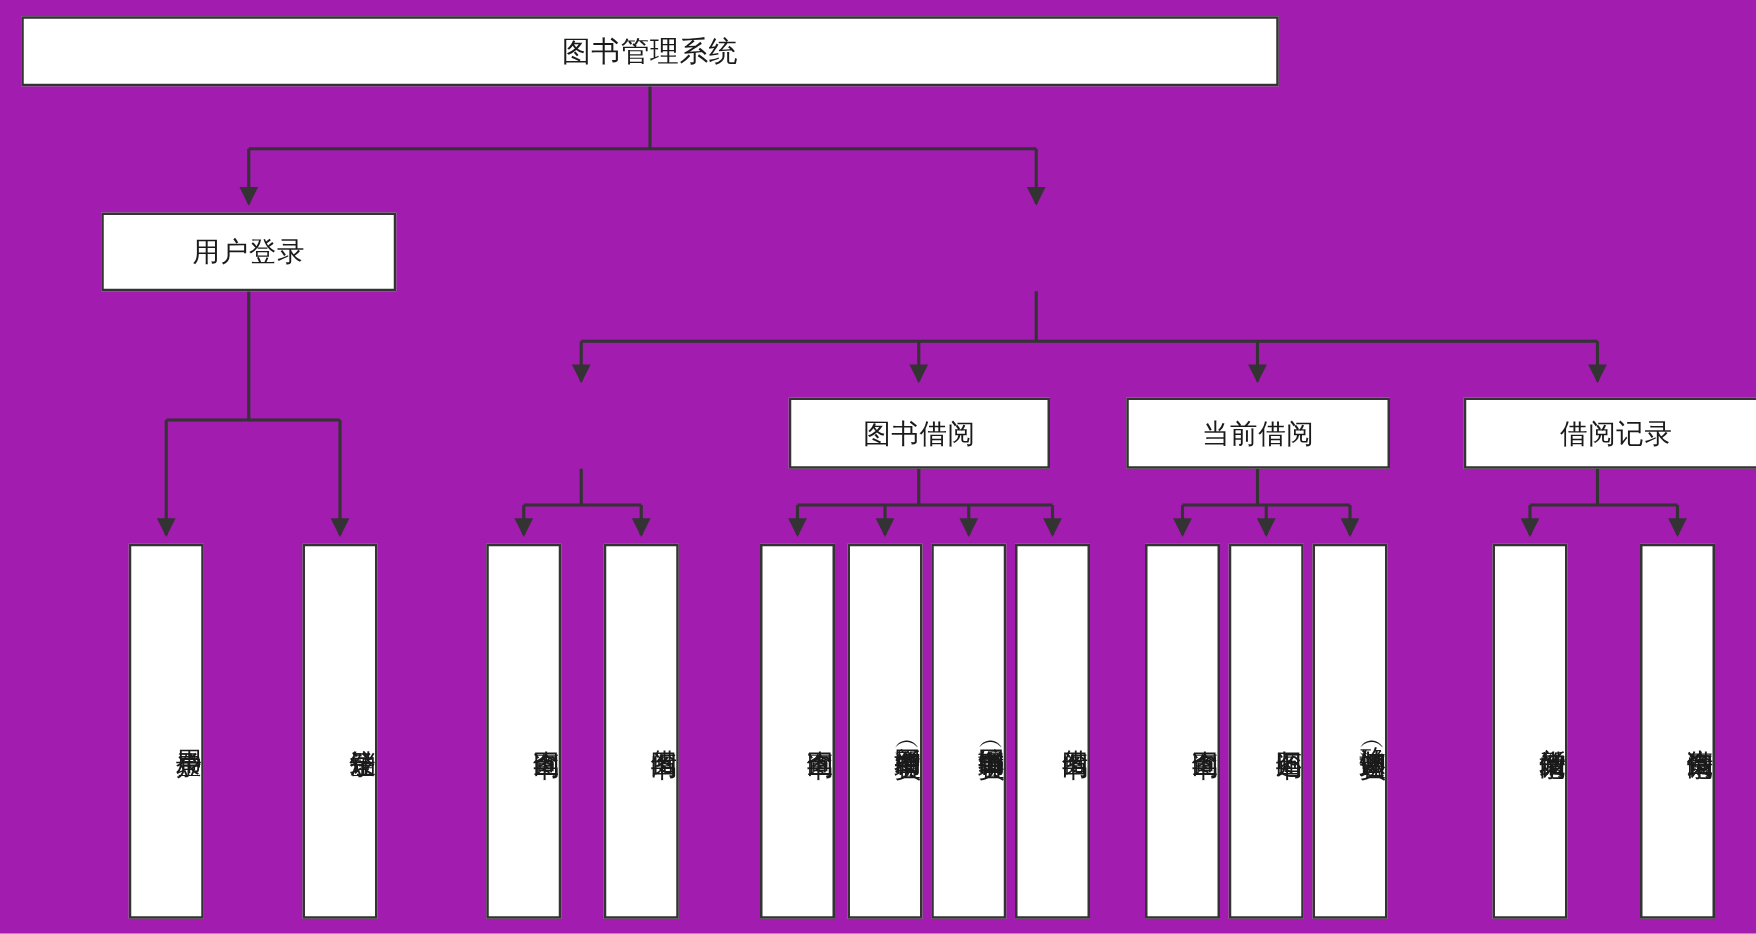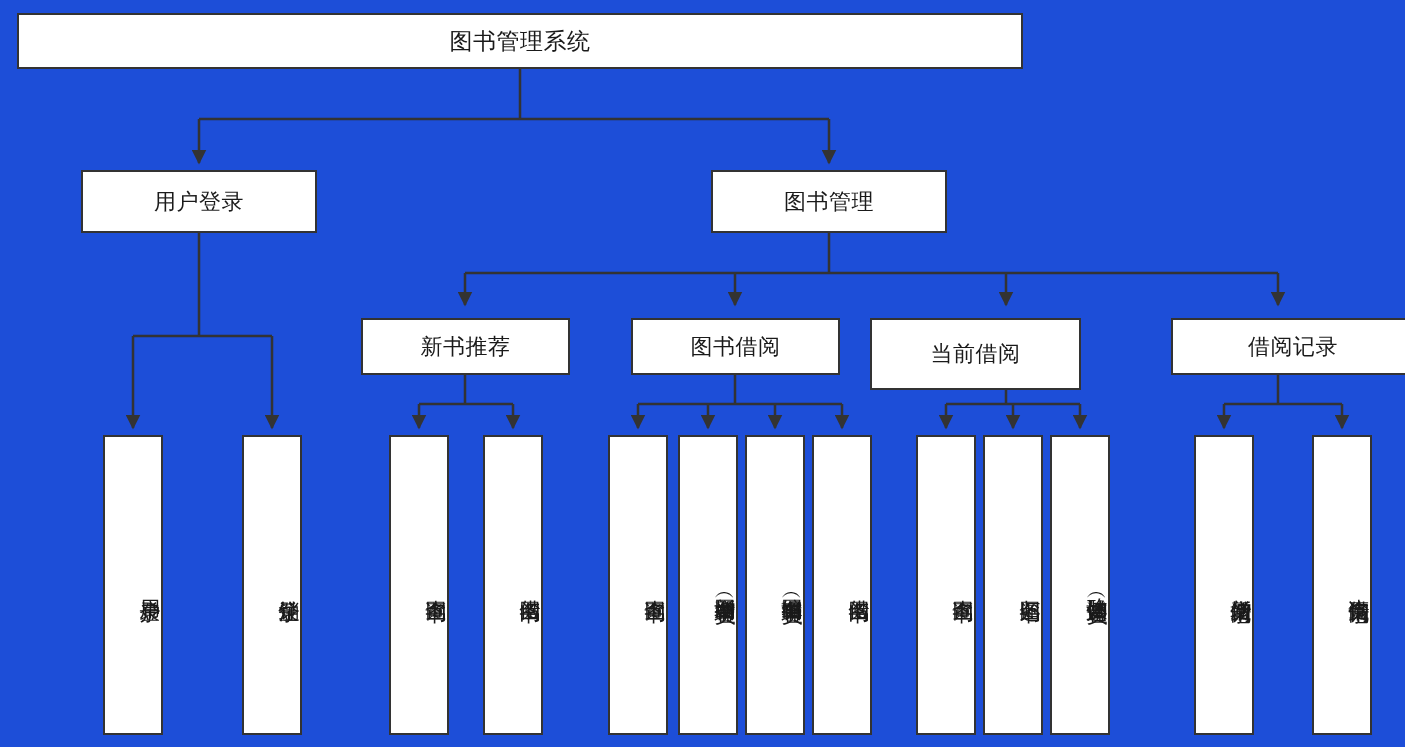--- a/index.html
+++ b/index.html
@@ -7,21 +7,21 @@
     padding: 0;
     background: #ffffff;
   }
   body {
     font-family: "Liberation Sans", "DejaVu Sans", sans-serif;
   }
   #canvas {
     position: relative;
     width: 1405px;
     height: 747px;
-    background: #1d4ed8;
+    background: #a21caf;
     overflow: hidden;
   }
   svg#wires {
     position: absolute;
     left: 0;
     top: 0;
     width: 1405px;
     height: 747px;
     pointer-events: none;
   }
@@ -126,31 +126,25 @@
     </g>
   </svg>
 
   <div class="node horiz" id="root-node" style="left:17px; top:13px; width:1006px; height:56px;">
     <span class="lbl">图书管理系统</span>
   </div>
 
   <div class="node horiz" style="left:81px; top:170px; width:236px; height:63px;">
     <span class="lbl">用户登录</span>
   </div>
-  <div class="node horiz" style="left:711px; top:170px; width:236px; height:63px;">
-    <span class="lbl">图书管理</span>
-  </div>
 
-  <div class="node horiz" style="left:361px; top:318px; width:209px; height:57px;">
-    <span class="lbl">新书推荐</span>
-  </div>
   <div class="node horiz" style="left:631px; top:318px; width:209px; height:57px;">
     <span class="lbl">图书借阅</span>
   </div>
-  <div class="node horiz" style="left:870px; top:318px; width:211px; height:72px;font-family:Liberation Serif, serif;">
+  <div class="node horiz" style="left:901px; top:318px; width:211px; height:57px;font-family:Liberation Serif, serif;">
     <span class="lbl">当前借阅</span>
   </div>
   <div class="node horiz" style="left:1171px; top:318px; width:244px; height:57px;">
     <span class="lbl">借阅记录</span>
   </div>
 
   <div class="node vert" style="left:103px; top:435px; width:60px; height:300px;">
     <span class="lbl">用户登录</span>
   </div>
   <div class="node vert" style="left:242px; top:435px; width:60px; height:300px;">

